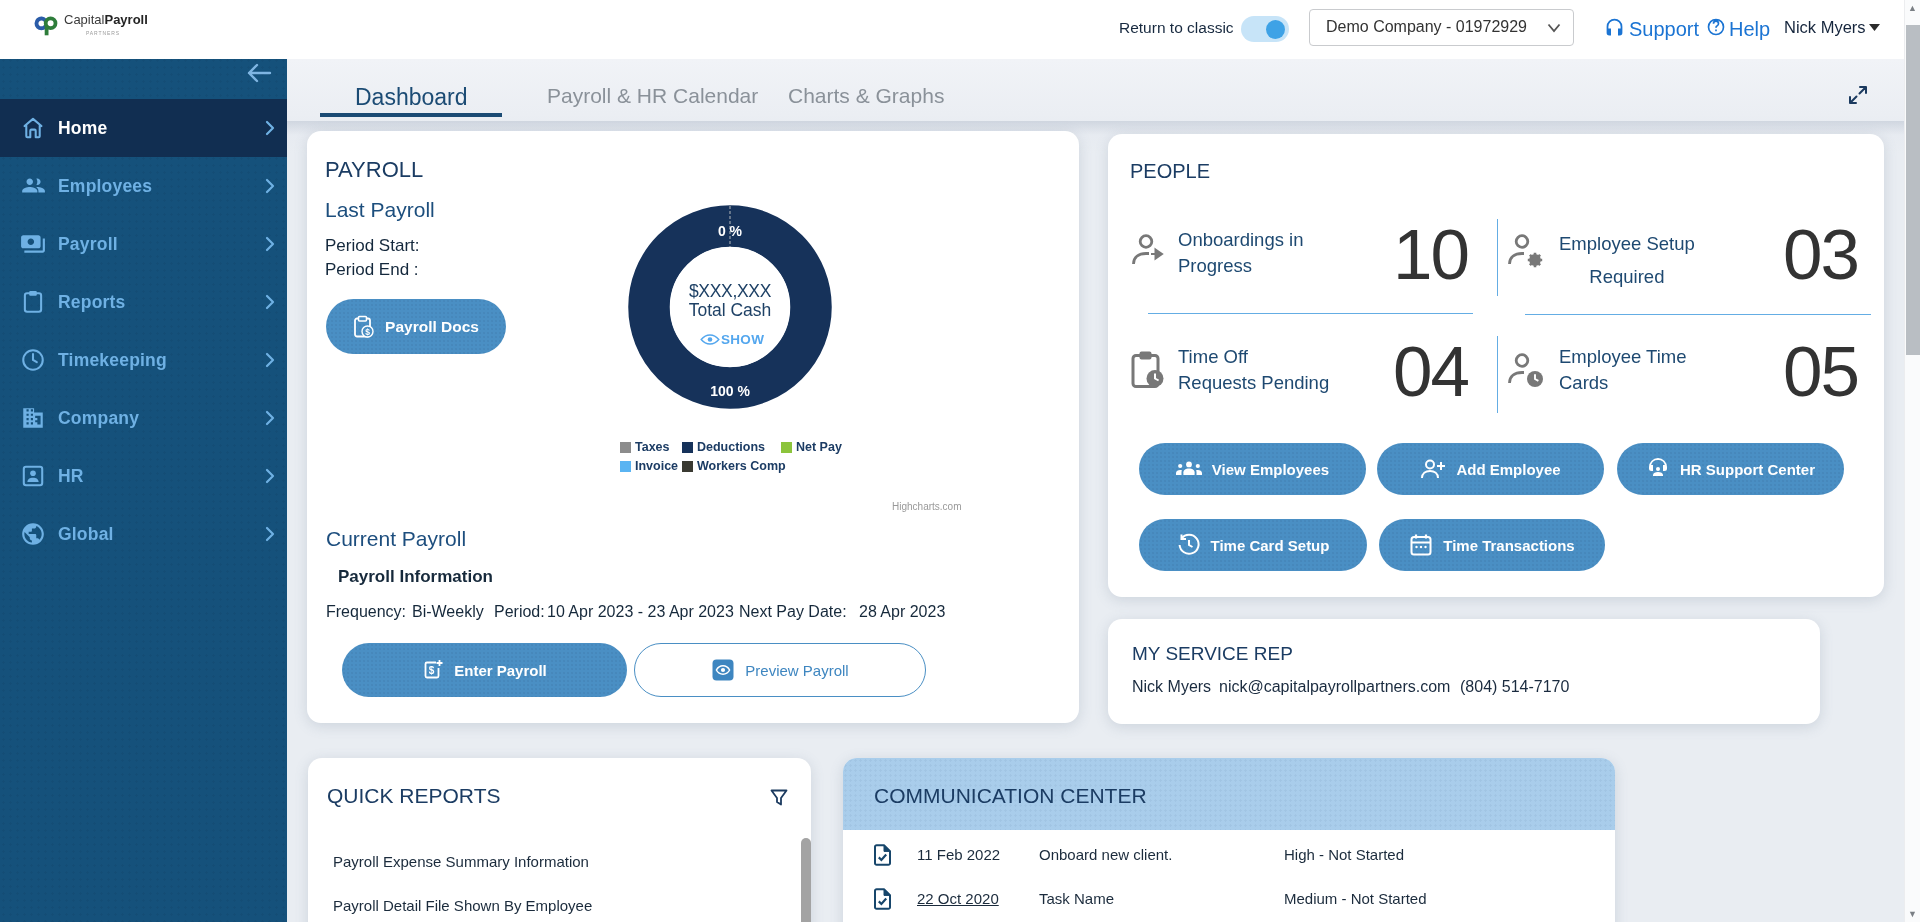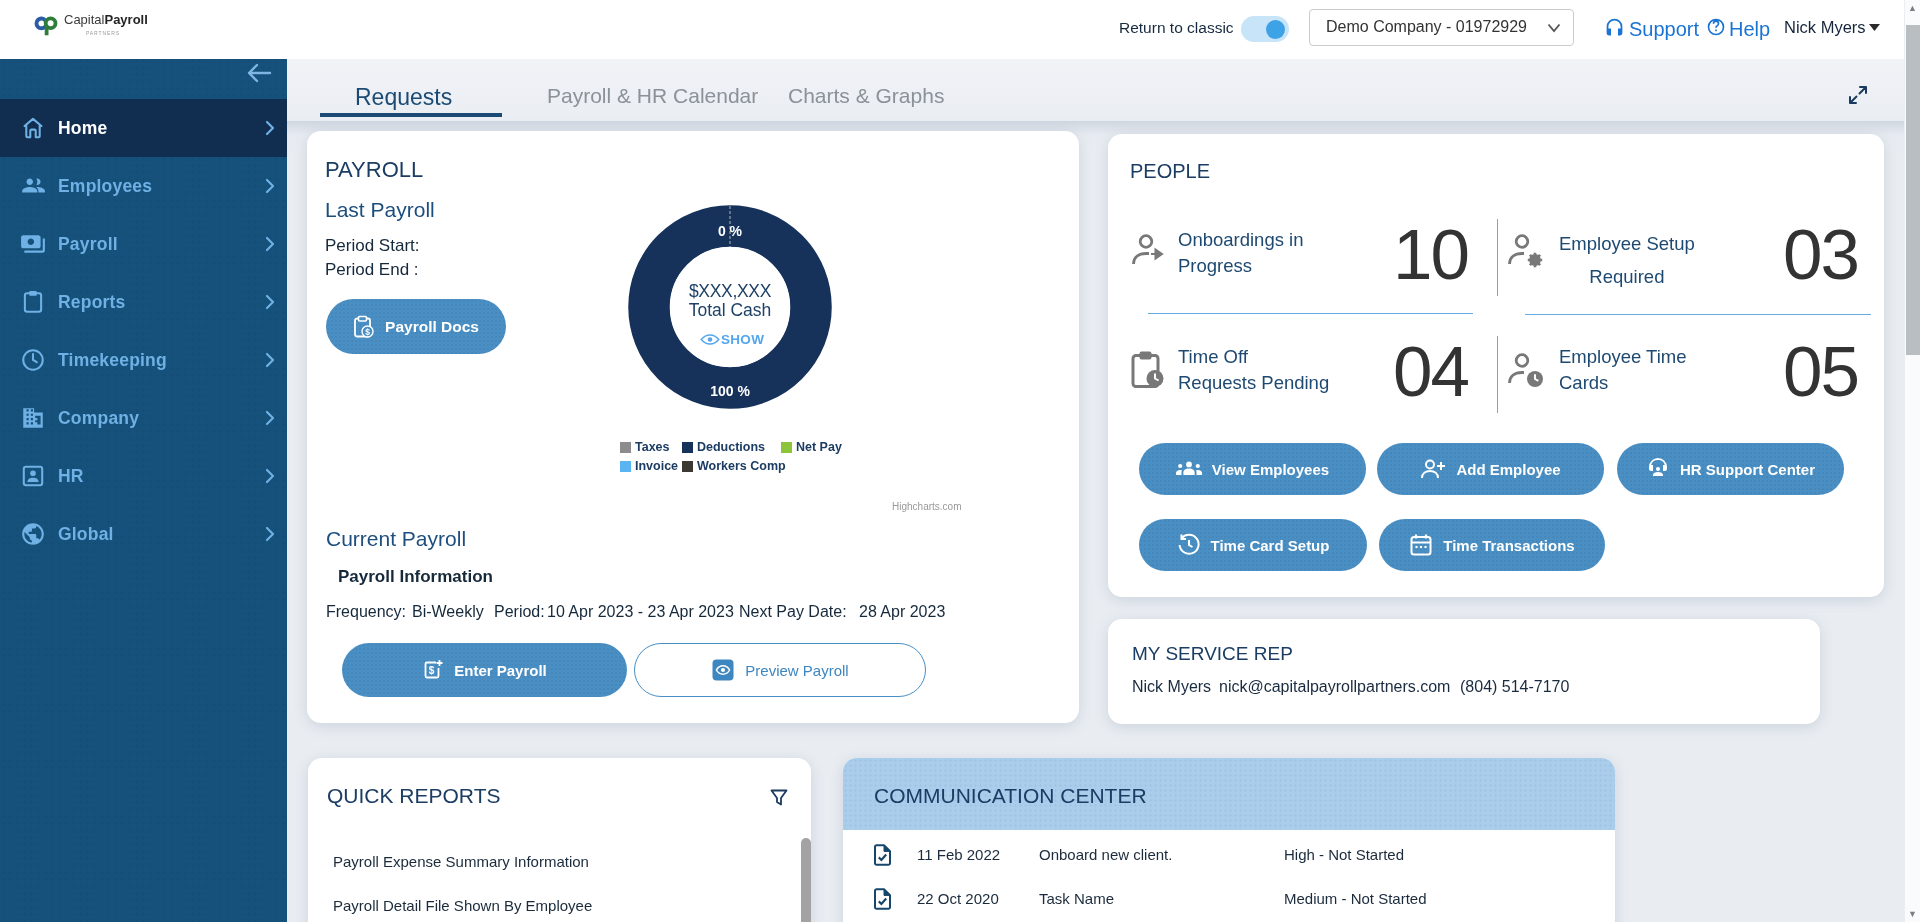--- a/index.html
+++ b/index.html
@@ -28,21 +28,21 @@
   .tab { position:absolute; top:25px; font-size:22px; color:#8A9199; }
   
   #pagescroll { position:absolute; right:0; top:0; width:16px; height:922px; background:#FAFBFC; border-left:1px solid #ECEDEF; z-index:9; }
   #pagescroll .thumb { position:absolute; left:1px; top:25px; width:14px; height:330px; background:#B9BEC3; }
   #pagescroll .ar { position:absolute; left:0; width:15px; text-align:center; font-size:9px; color:#7A7F85; }
 </style>
 </head>
 <body>
 <div id="main">
 
-  <div class="tab" style="left:68px;color:#1B4B74;font-size:23px;">Requests</div>
+  <div class="tab" style="left:68px;color:#1B4B74;font-size:23px;">Dashboard</div>
   <div class="abs" style="left:33px;top:54px;width:182px;height:4px;background:#1B4B74;"></div>
   <div class="tab" style="left:260px;font-size:21px;">Payroll &amp; HR Calendar</div>
   <div class="tab" style="left:501px;font-size:21px;">Charts &amp; Graphs</div>
   <svg class="abs" style="left:1560px;top:25px;" width="22" height="22" viewBox="0 0 22 22">
     <path d="M13 3 h6 v6 M19 3 l-6.5 6.5 M9 19 H3 v-6 M3 19 l6.5-6.5" fill="none" stroke="#1B3A5F" stroke-width="2" stroke-linecap="round" stroke-linejoin="round"></path>
   </svg>
   <div class="abs" style="left:0px;top:62px;width:1617px;height:14px;background:linear-gradient(rgba(160,172,190,.35),rgba(160,172,190,0));"></div>
 
   <div class="card" style="left:20px;top:72px;width:772px;height:592px;">
     <div class="abs h-navy" style="left:18px;top:26px;font-size:22px;">PAYROLL</div>
@@ -230,21 +230,21 @@
         <path d="M4.8 13.4 L7.4 16 L12.2 10.6" stroke-width="2.2"></path>
       </svg>
     <div class="abs" style="left:74px;top:88px;font-size:15px;color:#1B2B3C;">11 Feb 2022</div>
     <div class="abs" style="left:196px;top:88px;font-size:15px;color:#1B2B3C;">Onboard new client.</div>
     <div class="abs" style="left:441px;top:88px;font-size:15px;color:#1B2B3C;">High - Not Started</div>
     <svg class="abs" style="left:31px;top:130px;" width="17" height="22" viewBox="0 0 17 22" fill="none" stroke="#17466B" stroke-width="2">
         <path d="M10 1.2 H2.6 A1.6 1.6 0 0 0 1 2.8 V19.2 A1.6 1.6 0 0 0 2.6 20.8 H14.4 A1.6 1.6 0 0 0 16 19.2 V7.2 Z" stroke-linejoin="round"></path>
         <path d="M10 1 V7.4 H16 Z" fill="#17466B" stroke="#17466B" stroke-width="1"></path>
         <path d="M4.8 13.4 L7.4 16 L12.2 10.6" stroke-width="2.2"></path>
       </svg>
-    <div class="abs" style="left:74px;top:132px;font-size:15px;color:#1B2B3C;">22 Oct 2020</div>
+    <div class="abs" style="left:74px;top:132px;font-size:15px;color:#1B2B3C;text-decoration:underline;">22 Oct 2020</div>
     <div class="abs" style="left:196px;top:132px;font-size:15px;color:#1B2B3C;">Task Name</div>
     <div class="abs" style="left:441px;top:132px;font-size:15px;color:#1B2B3C;">Medium - Not Started</div>
   </div>
 </div>
 <div id="topbar">
 
   <svg class="abs" style="left:30px;top:15px;" width="32" height="22" viewBox="0 0 32 22">
     <path d="M14.9 11.8 a4.9 4.9 0 1 1 0.2-6.6" fill="none" stroke="#2B5CA8" stroke-width="3.9" stroke-linecap="round"></path>
     <circle cx="20.6" cy="8.3" r="4.9" fill="none" stroke="#2E7D3B" stroke-width="3.8"></circle>
     <path d="M16.6 10.5 L16.6 20.3" stroke="#2E7D3B" stroke-width="3.8"></path>

